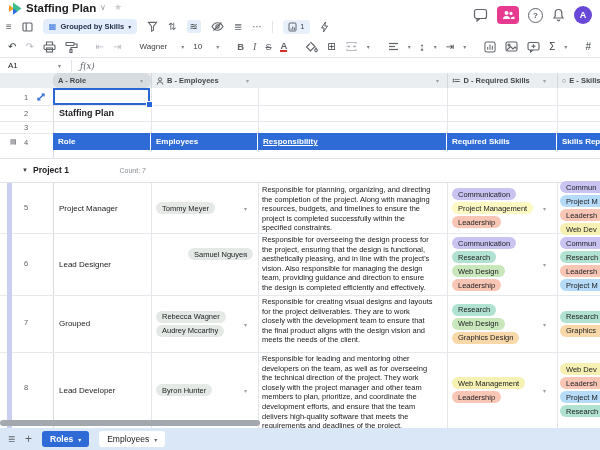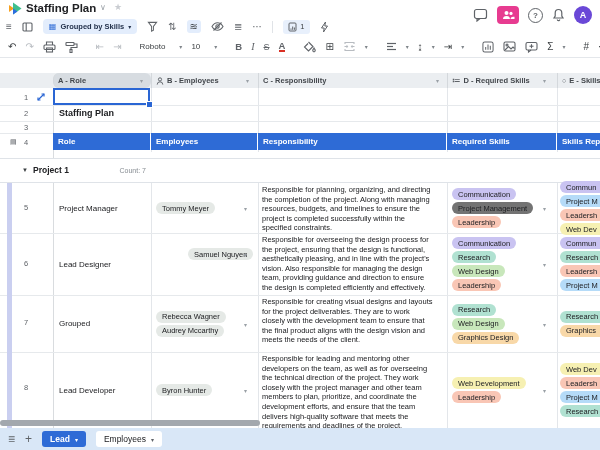--- a/index.html
+++ b/index.html
@@ -177,21 +177,21 @@
         <rect x="1" y="1.5" width="8" height="3" rx="0.5"></rect>
           <path d="M9 3 h3 v3.5 h-6 v2"></path>
           <rect x="5" y="8.5" width="2" height="3"></rect>
       </svg>
     </span>
     <span class="vdiv"></span>
     <span class="ic t2 dis">⇤</span>
     <span class="ic t2 dis">⇥</span>
     <span class="vdiv"></span>
     <span class="fontsel">
-      <span>Roboto</span>
+      <span>Wagner</span>
       <span class="car">▾</span>
     </span>
     <span class="fontsel">
       <span>10</span>
       <span class="car">▾</span>
     </span>
     <span class="vdiv"></span>
     <span class="ic fmtB">B</span>
     <span class="ic fmtI">I</span>
     <span class="ic fmtS">S</span>
@@ -250,37 +250,41 @@
           <line x1="4.5" y1="5.2" x2="8.5" y2="5.2"></line>
       </svg>
     </span>
     <span class="ic t2">Σ</span>
     <span class="car">▾</span>
     <span class="vdiv"></span>
     <span class="ic t2">#</span>
     <span class="ic t2">⋯</span>
   </div>
 
+  <div class="abs" id="formulabar">
+    <span id="namebox">A1</span>
+    <span class="car">▾</span>
+    <span class="vdiv" style="margin-left:10px;"></span>
+    <span id="fx">ƒ(x)</span>
+    <span style="flex:1;height:100%;"></span>
+  </div>
 
   <div class="abs" id="colheads">
     <div class="chcell cA" style="background:#d7dce1;border-radius:6px;">
       <span>A - Role</span>
     </div>
     <span class="chcar" style="left:140px;">▾</span>
     <div class="chcell cB">
       <svg width="8" height="8" viewBox="0 0 10 10" fill="none" stroke="#5f6368" stroke-width="1.2">
         <circle cx="5" cy="3" r="2"></circle>
           <path d="M1.5 9.5 a3.5 3.5 0 0 1 7 0"></path>
       </svg>
       <span>B - Employees</span>
     </div>
     <span class="chcar" style="left:246px;">▾</span>
-    <div class="chcell cC">
-      <span>C - Responsibility</span>
-    </div>
     <span class="chcar" style="left:436px;">▾</span>
     <div class="chcell cD">
       <span style="font-size:8px;color:#5f6368;">≔</span>
       <span>D - Required Skills</span>
     </div>
     <span class="chcar" style="left:543px;">▾</span>
     <div class="chcell cE">
       <span style="font-size:7px;color:#5f6368;">○</span>
       <span>E - Skills</span>
     </div>
@@ -323,21 +327,21 @@
           <path d="M5.5 2 H8 V4.5"></path>
           <path d="M4.5 8 H2 V5.5"></path>
       </svg>
     </span>
 
     <span id="docTitle">Staffing Plan</span>
 
     <div>
       <div class="hdrc" style="left:53px;width:97px;top:45px;">Role</div>
       <div class="hdrc" style="left:151px;width:106px;top:45px;">Employees</div>
-      <div class="hdrc" style="left:258px;width:188px;top:45px;">Responsibility</div>
+      <div class="hdrc" style="left:258px;width:188px;top:45px;text-decoration:underline;">Responsibility</div>
       <div class="hdrc" style="left:447px;width:109px;top:45px;">Required Skills</div>
       <div class="hdrc" style="left:557px;width:100px;top:45px;">Skills Repr</div>
     </div>
 
     <div id="grouprow">
       <span class="abs" style="left:22px;top:8px;font-size:6px;color:#3c4043;">▼</span>
       <span class="abs" style="left:33px;top:6px;font-size:8.5px;font-weight:bold;">Project 1</span>
       <span class="abs" style="left:90px;top:8px;width:56px;text-align:right;font-size:7px;color:#868c92;">Count: 7</span>
     </div>
 
@@ -346,21 +350,21 @@
       <div class="cell" style="left:151px;top:95px;width:107px;height:50px;">
         <div class="chips">
             <span class="chip" style="background: rgb(229, 233, 230);">Tommy Meyer</span>
           </div>
         <span class="celldrop" style="left:93px;top:22px;">▾</span>
       </div>
       <div class="cell resp" style="left:258px;top:95px;width:189px;height:50px;">Responsible for planning, organizing, and directing the completion of the project. Along with managing resources, budgets, and timelines to ensure the project is completed successfully within the specified constraints.</div>
       <div class="cell" style="left:447px;top:95px;width:110px;height:50px;">
         <div class="chips">
           <span class="chip" style="background: rgb(201, 195, 241);">Communication</span>
-          <span class="chip" style="background: #737373;">Project Management</span>
+          <span class="chip" style="background: #fef9c3;">Project Management</span>
           <span class="chip" style="background: rgb(249, 198, 181);">Leadership</span>
         </div>
         <span class="celldrop" style="left:96px;top:22px;">▾</span>
       </div>
       <div class="cell" style="left:557px;top:95px;width:110px;height:50px;">
         <div class="chips" style="padding-left:3px;">
           <span class="chip echip" style="background: rgb(201, 195, 241);">Commun</span>
           <span class="chip echip" style="background: rgb(181, 219, 248);">Project M</span>
           <span class="chip echip" style="background: rgb(249, 198, 181);">Leadersh</span>
           <span class="chip echip" style="background: rgb(246, 240, 178);">Web Dev</span>
@@ -426,21 +430,21 @@
       <div class="cell roletxt" style="left:53px;top:264px;width:98px;height:76px;">Lead Developer</div>
       <div class="cell" style="left:151px;top:264px;width:107px;height:76px;">
         <div class="chips">
             <span class="chip" style="background: rgb(229, 233, 230);">Byron Hunter</span>
           </div>
         <span class="celldrop" style="left:93px;top:35px;">▾</span>
       </div>
       <div class="cell resp" style="left:258px;top:264px;width:189px;height:80px;">Responsible for leading and mentoring other developers on the team, as well as for overseeing the technical direction of the project. They work closely with the project manager and other team members to plan, prioritize, and coordinate the development efforts, and ensure that the team delivers high-quality software that meets the requirements and deadlines of the project.</div>
       <div class="cell" style="left:447px;top:264px;width:110px;height:76px;">
         <div class="chips">
-          <span class="chip" style="background: rgb(246, 240, 178);">Web Development</span>
+          <span class="chip" style="background: rgb(246, 240, 178);">Web Management</span>
           <span class="chip" style="background: rgb(249, 198, 181);">Leadership</span>
         </div>
         <span class="celldrop" style="left:96px;top:35px;">▾</span>
       </div>
       <div class="cell" style="left:557px;top:264px;width:110px;height:76px;">
         <div class="chips" style="padding-left:3px;">
           <span class="chip echip" style="background: rgb(246, 240, 178);">Web Dev</span>
           <span class="chip echip" style="background: rgb(249, 198, 181);">Leadersh</span>
           <span class="chip echip" style="background: rgb(181, 219, 248);">Project M</span>
           <span class="chip echip" style="background: rgb(176, 225, 209);">Research</span>
@@ -451,21 +455,21 @@
     <div id="sel"></div>
     <div id="selhandle"></div>
   </div>
 
   <div class="abs" id="hthumb"></div>
 
   <div class="abs" id="tabbar">
     <span class="ic" style="font-size:12px;">≡</span>
     <span class="ic" style="font-size:12px;">+</span>
     <span class="tab active">
-      <span>Lead</span>
+      <span>Roles</span>
       <span style="font-size:6px;">▾</span>
     </span>
     <span class="tab idle">
       <span>Employees</span>
       <span style="font-size:6px;color:#5f6368;">▾</span>
     </span>
   </div>
 
 </div>
 

